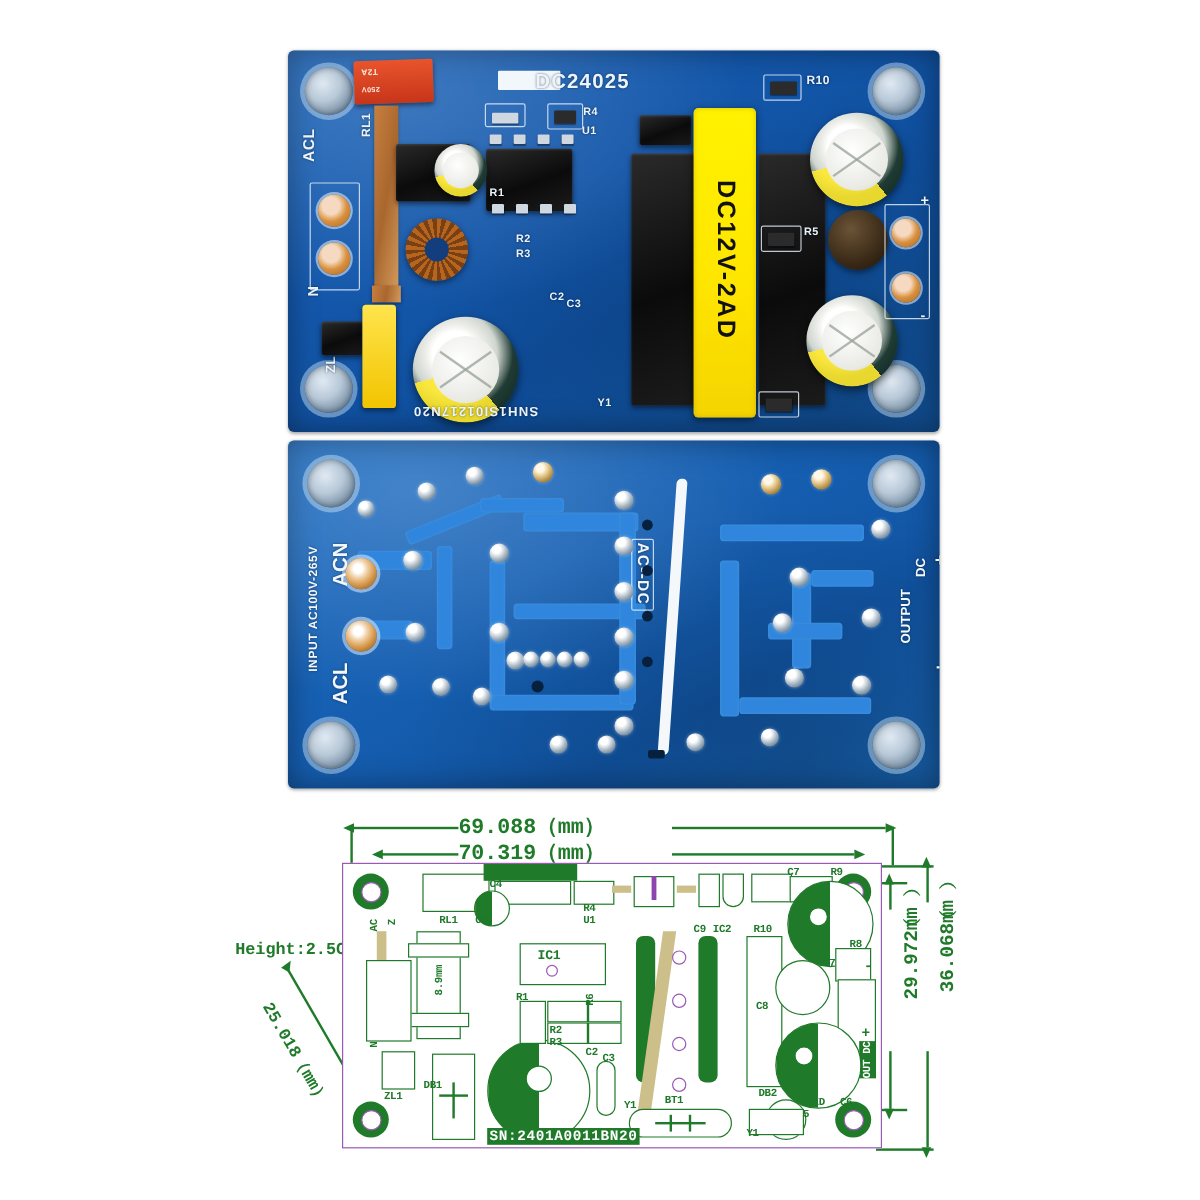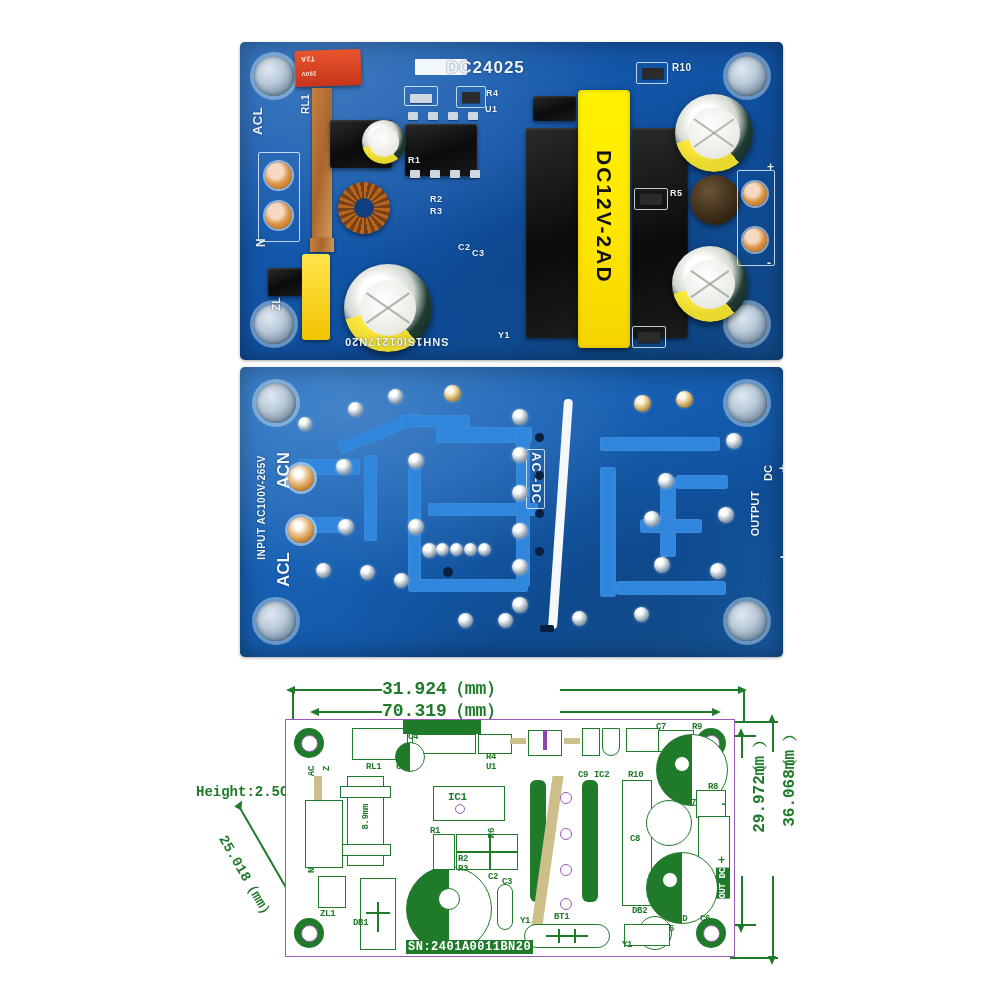--- a/index.html
+++ b/index.html
@@ -322,21 +322,21 @@
     <div class="pthole" style="left:295px;top:66px;width:9px;height:9px;"></div>
     <div class="pthole" style="left:295px;top:104px;width:9px;height:9px;"></div>
     <div class="pthole" style="left:295px;top:142px;width:9px;height:9px;"></div>
     <div class="pthole" style="left:295px;top:180px;width:9px;height:9px;"></div>
     <div class="pthole" style="left:203px;top:200px;width:10px;height:10px;"></div>
     <div class="pthole" style="left:300px;top:258px;width:14px;height:7px;border-radius:2px;"></div>
   </div>
 
   <div id="tech">
 
-    <div class="dim" style="left:192px;top:0px;font-size:18px;">31.924（mm）</div>
+    <div class="dim" style="left:192px;top:0px;font-size:18px;">69.088（mm）</div>
     <div class="gline" style="left:104px;top:13px;width:88px;height:2px;"></div>
     <div class="gline" style="left:370px;top:13px;width:178px;height:2px;"></div>
     <div class="arrow l" style="left:96px;top:10px;"></div>
     <div class="arrow r" style="left:548px;top:10px;"></div>
     <div class="gline" style="left:102px;top:13px;width:2px;height:32px;"></div>
     <div class="gline" style="left:553px;top:13px;width:2px;height:32px;"></div>
 
     <div class="dim" style="left:192px;top:22px;font-size:18px;">70.319（mm）</div>
     <div class="gline" style="left:128px;top:35px;width:64px;height:2px;"></div>
     <div class="gline" style="left:370px;top:35px;width:152px;height:2px;"></div>
@@ -403,21 +403,21 @@
 
     <div class="g-rect" style="left:115px;top:124px;width:38px;height:68px;"></div>
     <div class="g-lbl vert180" style="left:117px;top:90px;">AC</div>
     <div class="g-lbl vert180" style="left:132px;top:90px;">Z</div>
     <div class="g-tan" style="left:124px;top:100px;width:8px;height:24px;"></div>
     <div class="g-lbl vert180" style="left:117px;top:192px;">N</div>
     <div class="g-rect" style="left:128px;top:200px;width:28px;height:32px;"></div>
     <div class="g-lbl" style="left:130px;top:233px;">ZL1</div>
 
     <div class="g-rect" style="left:170px;top:202px;width:36px;height:72px;"></div>
-    <div class="g-lbl" style="left:163px;top:224px;margin-top:18px;">DB1</div>
+    <div class="g-lbl" style="left:163px;top:224px;">DB1</div>
 
     <div class="g-halfcirc" style="left:216px;top:190px;width:86px;height:86px;"></div>
     <div class="g-circ" style="left:248px;top:212px;width:22px;height:22px;background:#fff;"></div>
 
     <div class="g-rect" style="left:243px;top:158px;width:22px;height:36px;"></div>
     <div class="g-lbl" style="left:240px;top:150px;">R1</div>
     <div class="g-rect" style="left:266px;top:158px;width:34px;height:18px;"></div>
     <div class="g-rect" style="left:266px;top:176px;width:34px;height:18px;"></div>
     <div class="g-lbl" style="left:268px;top:178px;">R2</div>
     <div class="g-lbl" style="left:268px;top:188px;">R3</div>

